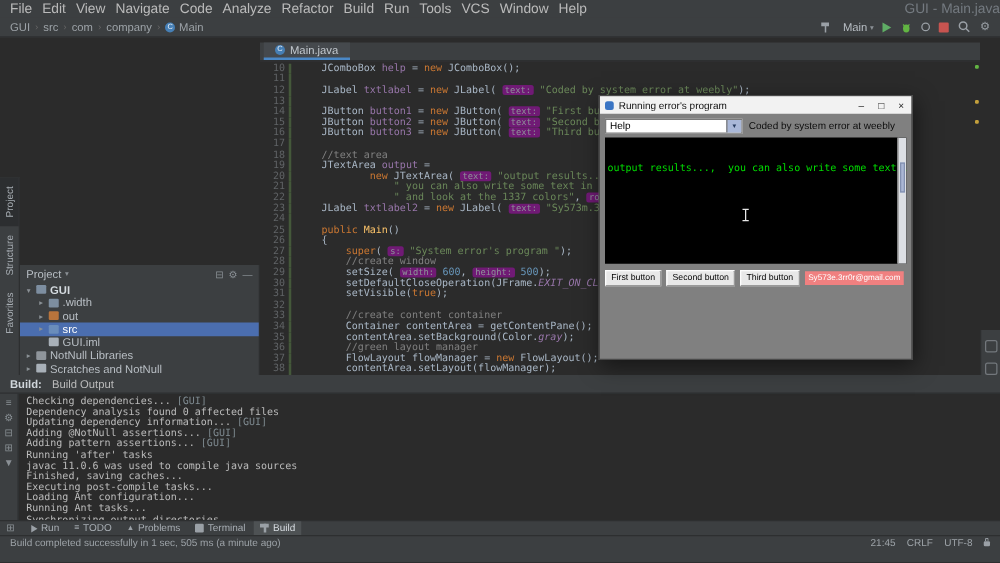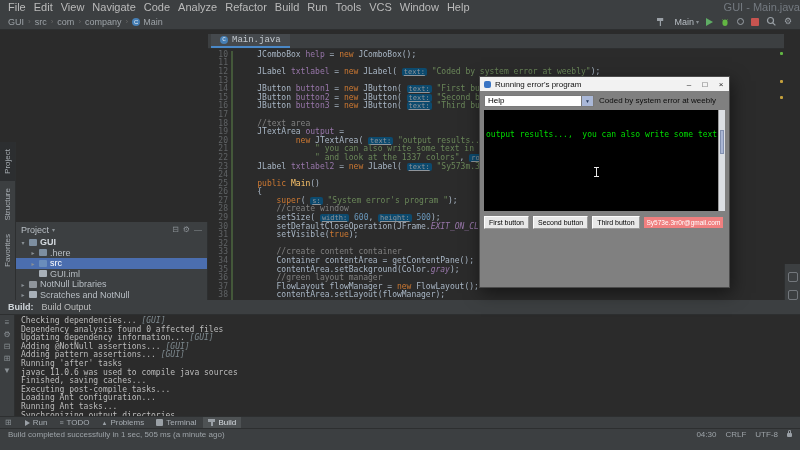--- a/index.html
+++ b/index.html
@@ -54,46 +54,46 @@
   .ti-file{background:#a8b0b8;}
   .ti-library{background:#8f959b;}
   .ti-scratch{background:#a8b0b8;}
   .tree-label.bold{font-weight:bold;color:#d5dbe0;}
 
   
   .editor{flex:1;min-width:0;display:flex;flex-direction:column;background:#2b2b2b;position:relative;}
   .tabbar{height:15px;background:#3c3f41;border-bottom:1px solid #2d2f30;display:flex;
     align-items:stretch;padding-left:3px;box-sizing:border-box;}
   .tab{display:flex;align-items:center;gap:4px;padding:0 9px;font-size:9px;color:#c3c9cf;
-    background:#45494d;border-bottom:2px solid #4a88c7;box-sizing:border-box;font-family:Liberation Mono, monospace;}
+    background:#45494d;border-bottom:2px solid #4a88c7;box-sizing:border-box;}
   .class-icon{width:8px;height:8px;border-radius:50%;background:#467fb5;color:#e8eef5;font-size:6px;
     display:inline-flex;align-items:center;justify-content:center;flex-shrink:0;}
   .code{flex:1;font-family:"DejaVu Sans Mono","Liberation Mono",monospace;font-size:8px;
     line-height:8.6px;white-space:pre;overflow:hidden;padding-top:2px;}
   .code-line{display:flex;height:8.6px;}
   .ln{width:20px;text-align:right;color:#606366;padding-right:3px;flex-shrink:0;}
   .vcs{width:2px;background:#44583a;margin-right:5px;flex-shrink:0;}
   .tk-p{color:#a9b7c6}.tk-k{color:#cc7832}.tk-s{color:#6a8759}.tk-c{color:#808080}
   .tk-n{color:#6897bb}.tk-f{color:#9876aa}.tk-cf{color:#9876aa;font-style:italic}.tk-m{color:#ffc66b}
-  .tk-h{background:#0c4a6e;color:#8f949a;border-radius:2px;padding:0 2px;font-size:7px;text-decoration:underline;}
+  .tk-h{background:#701a75;color:#8f949a;border-radius:2px;padding:0 2px;font-size:7px;}
   .error-stripe{position:absolute;top:16px;right:1px;width:3px;bottom:2px;}
   .es-mark{position:absolute;right:0;width:3px;height:3px;border-radius:1px;}
 
   
   .build-panel{height:116px;background:#2b2b2b;display:flex;flex-direction:column;box-sizing:border-box;}
   .build-header{height:14px;background:#3c3f41;border-bottom:1px solid #2d2f30;display:flex;
     align-items:center;gap:8px;padding:0 8px;font-size:9px;color:#bbb;flex-shrink:0;}
   .bh-label{font-weight:bold;color:#d0d6db;}
   .build-body{flex:1;display:flex;min-height:0;}
   .build-tools{width:15px;background:#3c3f41;border-right:1px solid #2d2f30;display:flex;
     flex-direction:column;align-items:center;gap:4px;padding-top:4px;box-sizing:border-box;flex-shrink:0;}
   .btool{color:#8a9095;font-size:8px;line-height:8px;}
   .build-log{flex:1;font-family:"DejaVu Sans Mono","Liberation Mono",monospace;font-size:8px;
     line-height:8.6px;color:#bcbcbc;padding:2px 0 0 6px;overflow:hidden;white-space:pre;}
-  .log-tag{color:#7f8b91;font-style:italic;}
+  .log-tag{color:#7f8b91;}
 
   
   .bottombar{height:12px;background:#3c3f41;border-top:1px solid #2d2f30;display:flex;
     align-items:center;gap:2px;padding:0 5px;font-size:8px;color:#a7adb3;box-sizing:border-box;}
   .grid-ic{color:#8a9095;font-size:8px;margin-right:6px;}
   .bb-item{display:flex;align-items:center;gap:3px;padding:0 5px;height:100%;}
   .bb-item.active{background:#4e5254;color:#d8dde2;}
   .bb-ic{display:inline-flex;align-items:center;justify-content:center;color:#9aa0a6;font-size:7px;}
   .bb-ic-run{width:0;height:0;border-left:5px solid #9aa0a6;border-top:3px solid transparent;border-bottom:3px solid transparent;}
   .bb-ic-todo::before{content:'≡';}
@@ -226,21 +226,26 @@
       </div>
       <div class="tree" id="tree">
           <div class="tree-row" style="padding-left: 4px;">
             <span class="chevron">▾</span>
             <span class="ti ti-folder"></span>
             <span class="tree-label bold">GUI</span>
           </div>
           <div class="tree-row" style="padding-left: 14px;">
             <span class="chevron">▸</span>
             <span class="ti ti-folder"></span>
-            <span class="tree-label">.here</span>
+            <span class="tree-label">.width</span>
+          </div>
+          <div class="tree-row" style="padding-left: 14px;">
+            <span class="chevron">▸</span>
+            <span class="ti ti-folder-excluded"></span>
+            <span class="tree-label">out</span>
           </div>
           <div class="tree-row selected" style="padding-left: 14px;">
             <span class="chevron">▸</span>
             <span class="ti ti-folder-src"></span>
             <span class="tree-label">src</span>
           </div>
           <div class="tree-row" style="padding-left: 14px;">
             <span class="chevron"></span>
             <span class="ti ti-file"></span>
             <span class="tree-label">GUI.iml</span>
@@ -318,21 +323,21 @@
         <span class="bb-item active">
           <span class="bb-ic bb-ic-build"></span>
           <span>Build</span>
         </span>
       </span>
   </div>
 
   <div class="statusbar">
     <span>Build completed successfully in 1 sec, 505 ms (a minute ago)</span>
     <div class="sb-right">
-      <span>04:30</span>
+      <span>21:45</span>
       <span>CRLF</span>
       <span>UTF-8</span>
       <span class="lock-icon"></span>
     </div>
   </div>
 
   <div class="app-window">
     <div class="aw-titlebar">
       <span class="aw-icon"></span>
       <span class="aw-title">Running error's program</span>

